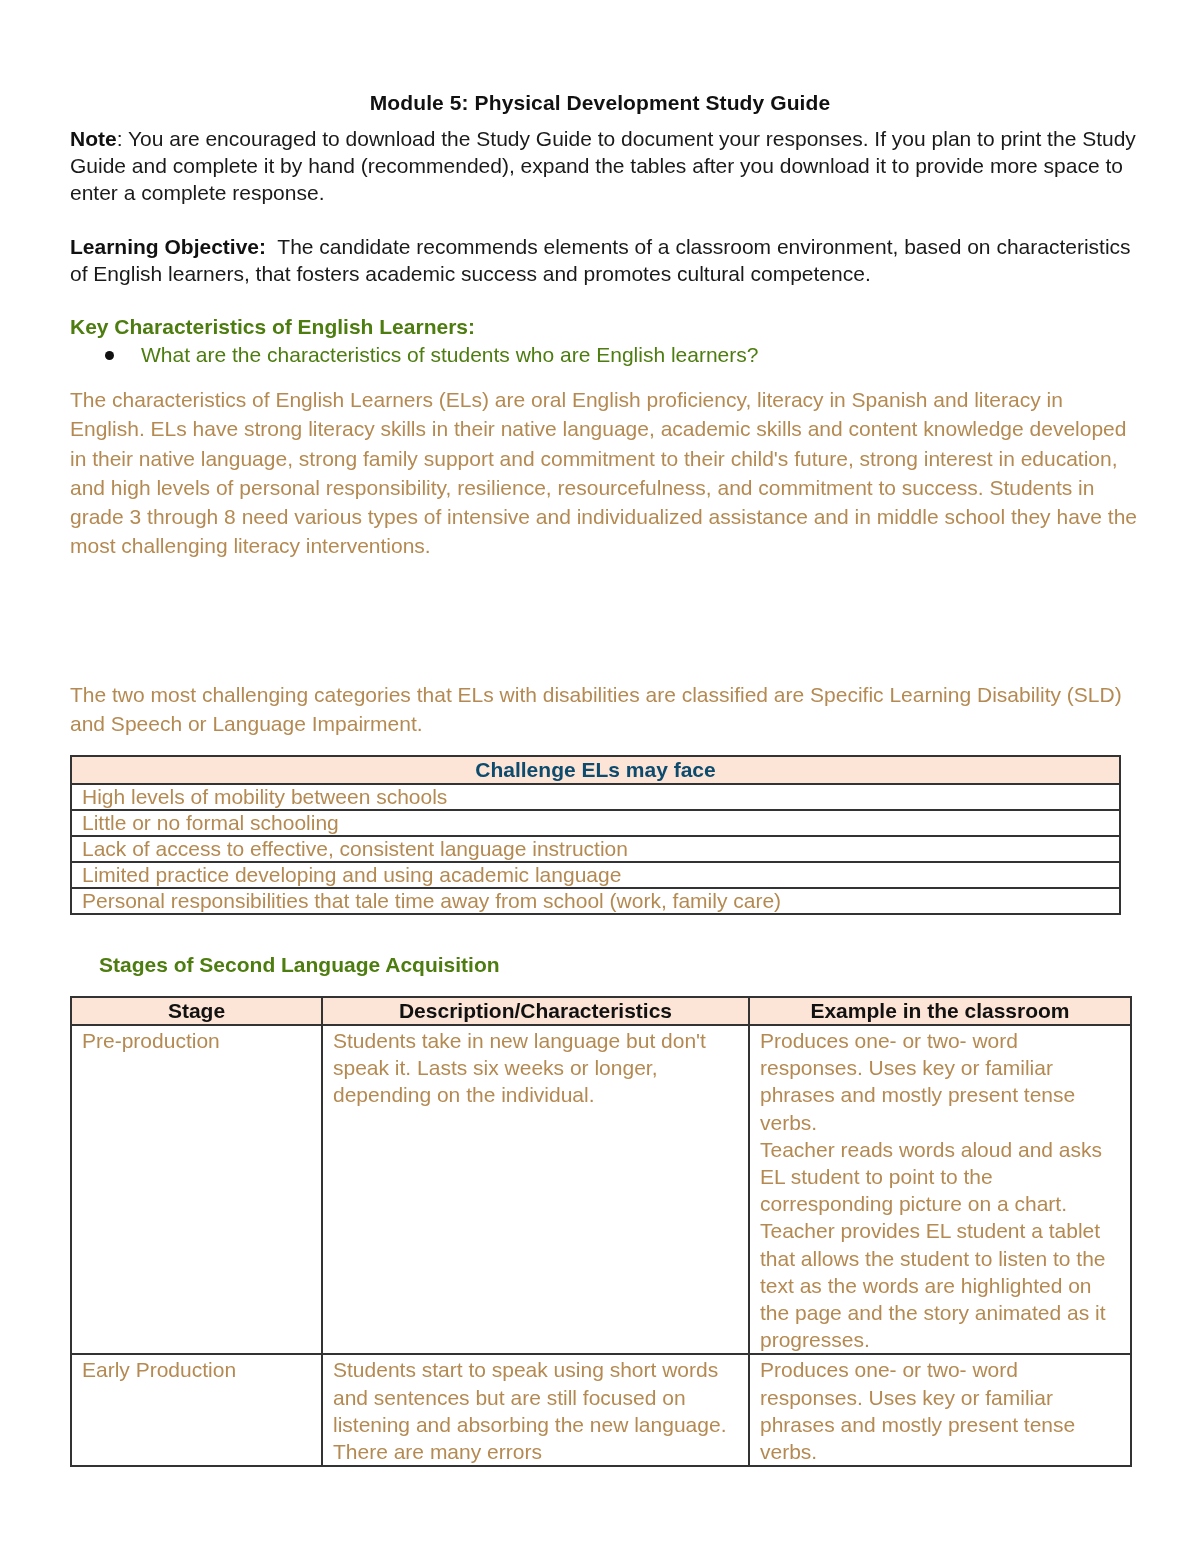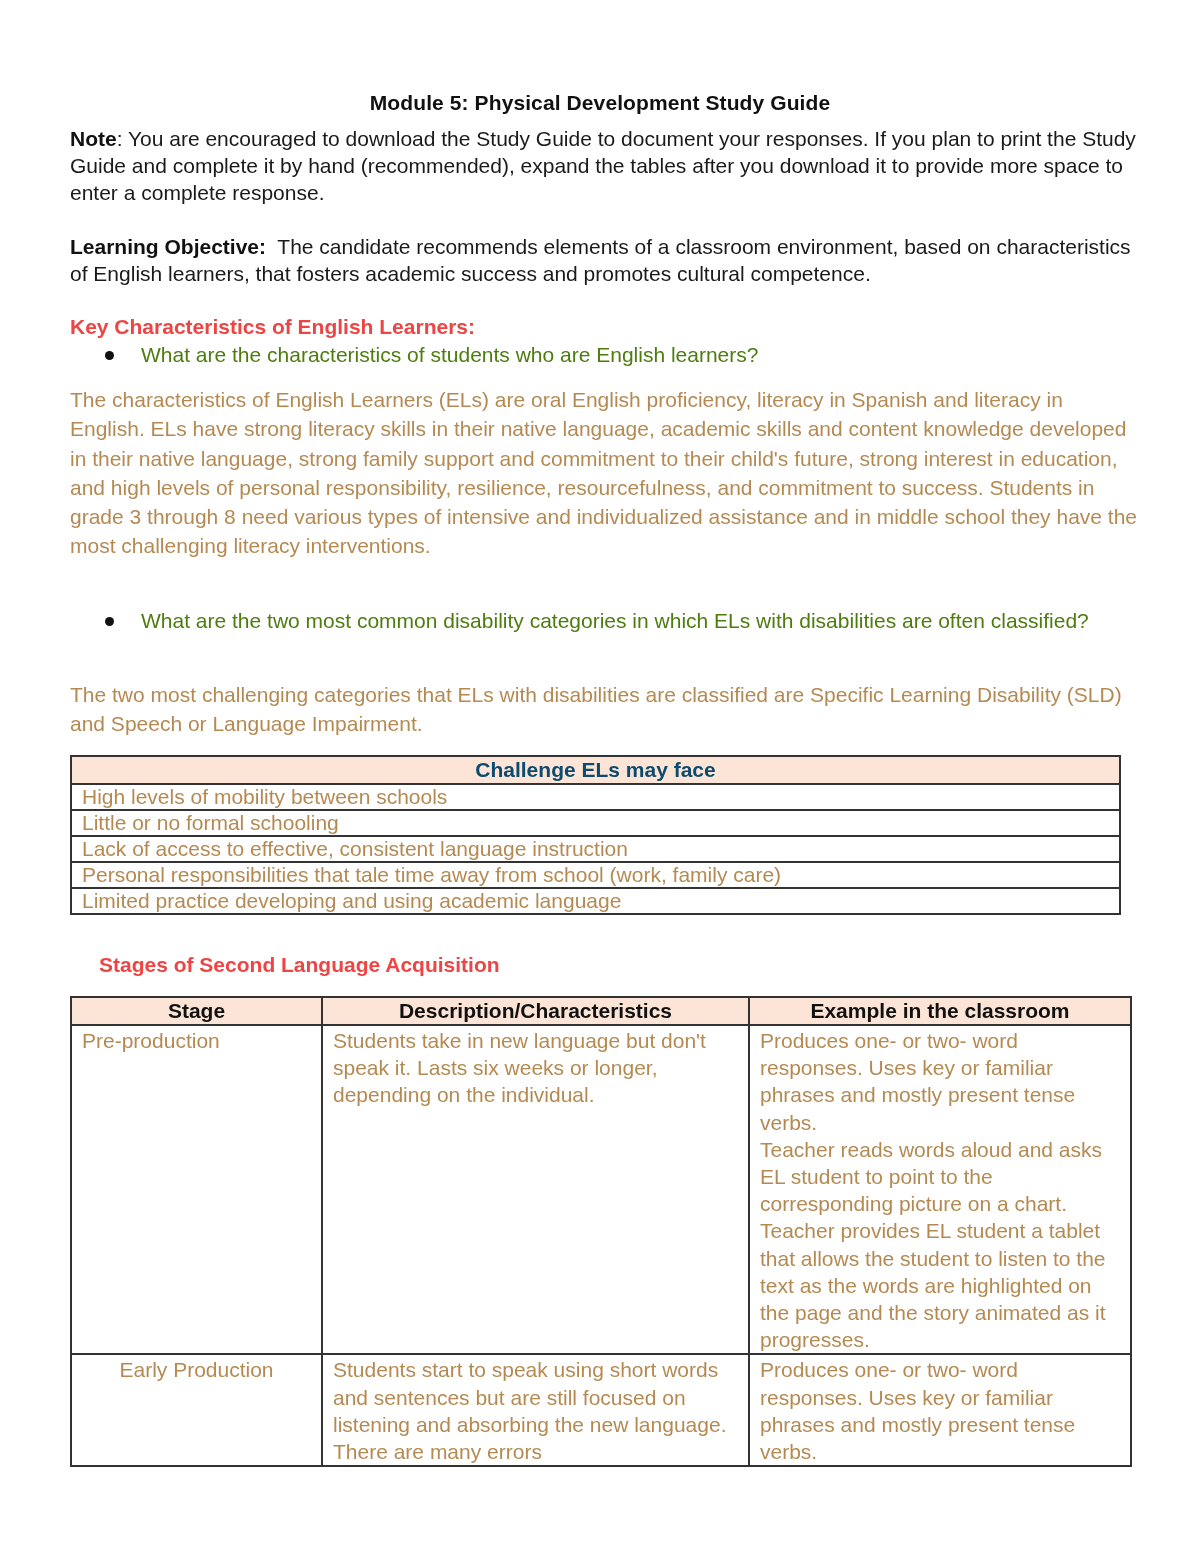--- a/index.html
+++ b/index.html
@@ -16,21 +16,21 @@
     .para {
       position: absolute; left: 70px; width: 1070px;
       font-size: 21px; line-height: 27px; color: #1a1a1a;
     }
     .para b { font-weight: bold; color: #111; }
     .answer {
       position: absolute; left: 70px; width: 1070px;
       font-size: 21px; line-height: 29.3px; color: #b58a52;
     }
     .heading {
-      position: absolute; left: 70px; font-size: 21px; font-weight: bold; color: #ef4444; text-align: center;
+      position: absolute; left: 70px; font-size: 21px; font-weight: bold; color: #4d7c0f; text-align: center;
     }
     .bullet {
       position: absolute; left: 100px; width: 1010px;
       font-size: 21px; line-height: 29px; color: #4d7c0f;
     }
     .bullet .dot {
       position: absolute; left: 5px; top: 11px; width: 9px; height: 9px;
       border-radius: 50%; background: #111;
     }
     .bullet .btext { display: block; margin-left: 41px; }
@@ -57,21 +57,21 @@
     }
     .tbl2 th, .tbl2 td {
       border: 2px solid #333333; vertical-align: top; padding: 1px 10px 0 10px;
       line-height: 27.2px;
     }
     .tbl2 th {
       background: #fce4d6; text-align: center; font-weight: bold; color: #111;
       line-height: 26px; padding: 0 10px;
     }
     .tbl2 td { color: #b58a52; }
-    .tbl2 td.center { text-align: center; }
+    .tbl2 td.center { }
     .tbl2 .row-cut td { border-bottom: 2px solid #333333; }
     .line { display: block; }
   </style>
 </head>
 <body>
 
 <div class="page">
 
   <div class="title">Module 5: Physical Development Study Guide</div>
 
@@ -85,48 +85,44 @@
 
   <div class="heading" style="top:315px;">Key Characteristics of English Learners:</div>
 
   <div class="bullet" style="top:340px;">
     <span class="dot"></span>
     <span class="btext">What are the characteristics of students who are English learners?</span>
   </div>
 
   <div class="answer" style="top:385px;">The characteristics of English Learners (ELs) are oral English proficiency, literacy in Spanish and literacy in English. ELs have strong literacy skills in their native language, academic skills and content knowledge developed in their native language, strong family support and commitment to their child's future, strong interest in education, and high levels of personal responsibility, resilience, resourcefulness, and commitment to success. Students in grade 3 through 8 need various types of intensive and individualized assistance and in middle school they have the most challenging literacy interventions.</div>
 
-  <div class="bullet" style="top:606px;">
-    <span class="dot"></span>
-    <span class="btext">What are the two most common disability categories in which ELs with disabilities are often classified?</span>
-  </div>
 
   <div class="answer" style="top:680px;">The two most challenging categories that ELs with disabilities are classified are Specific Learning Disability (SLD) and Speech or Language Impairment.</div>
 
   <table class="tbl1">
     <thead>
       <tr>
         <th>Challenge ELs may face</th>
       </tr>
     </thead>
     <tbody>
       <tr>
           <td>High levels of mobility between schools</td>
         </tr>
       <tr>
           <td>Little or no formal schooling</td>
         </tr>
       <tr>
           <td>Lack of access to effective, consistent language instruction</td>
         </tr>
       <tr>
-          <td>Personal responsibilities that tale time away from school (work, family care)</td>
+          <td>Limited practice developing and using academic language</td>
         </tr>
       <tr>
-          <td>Limited practice developing and using academic language</td>
+          <td>Personal responsibilities that tale time away from school (work, family care)</td>
         </tr>
     </tbody>
   </table>
 
   <div class="heading" style="top:953px;margin-left:29px;">Stages of Second Language Acquisition</div>
 
   <table class="tbl2">
     <colgroup>
       <col style="width:251px;">
       <col style="width:427px;">

